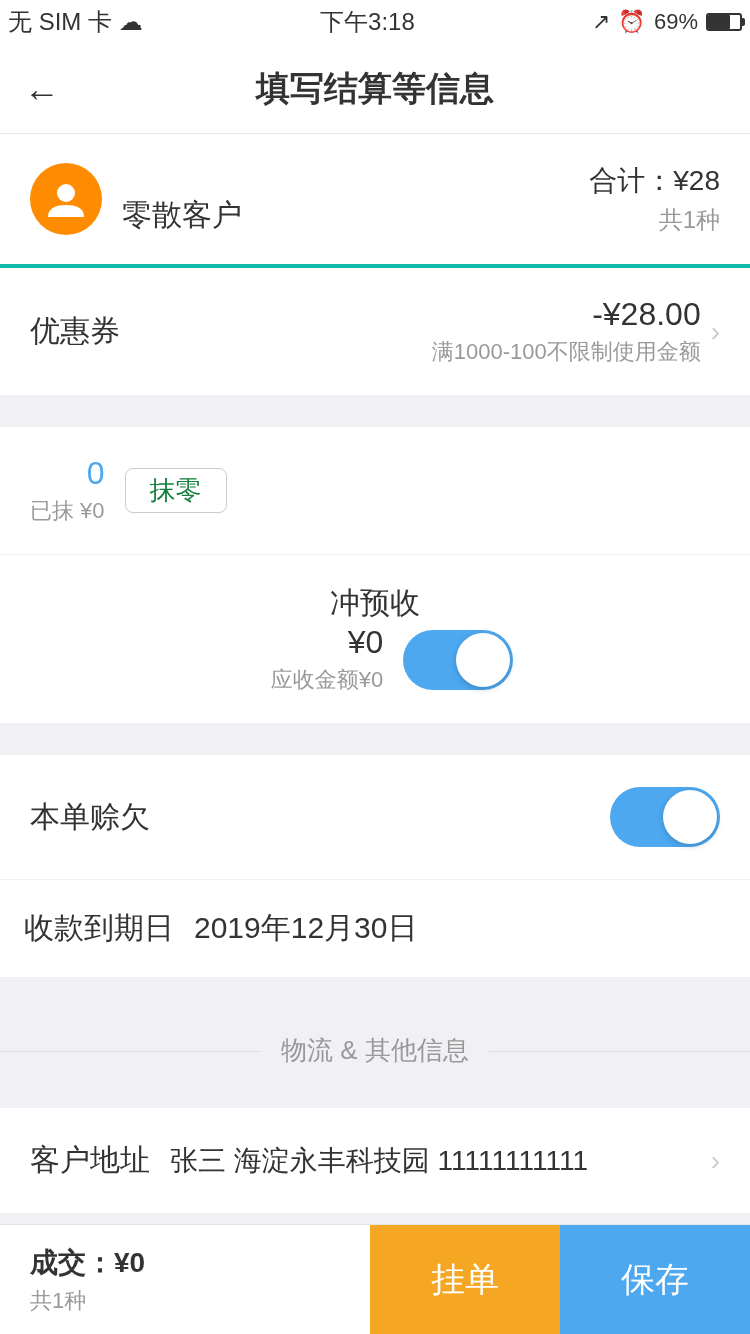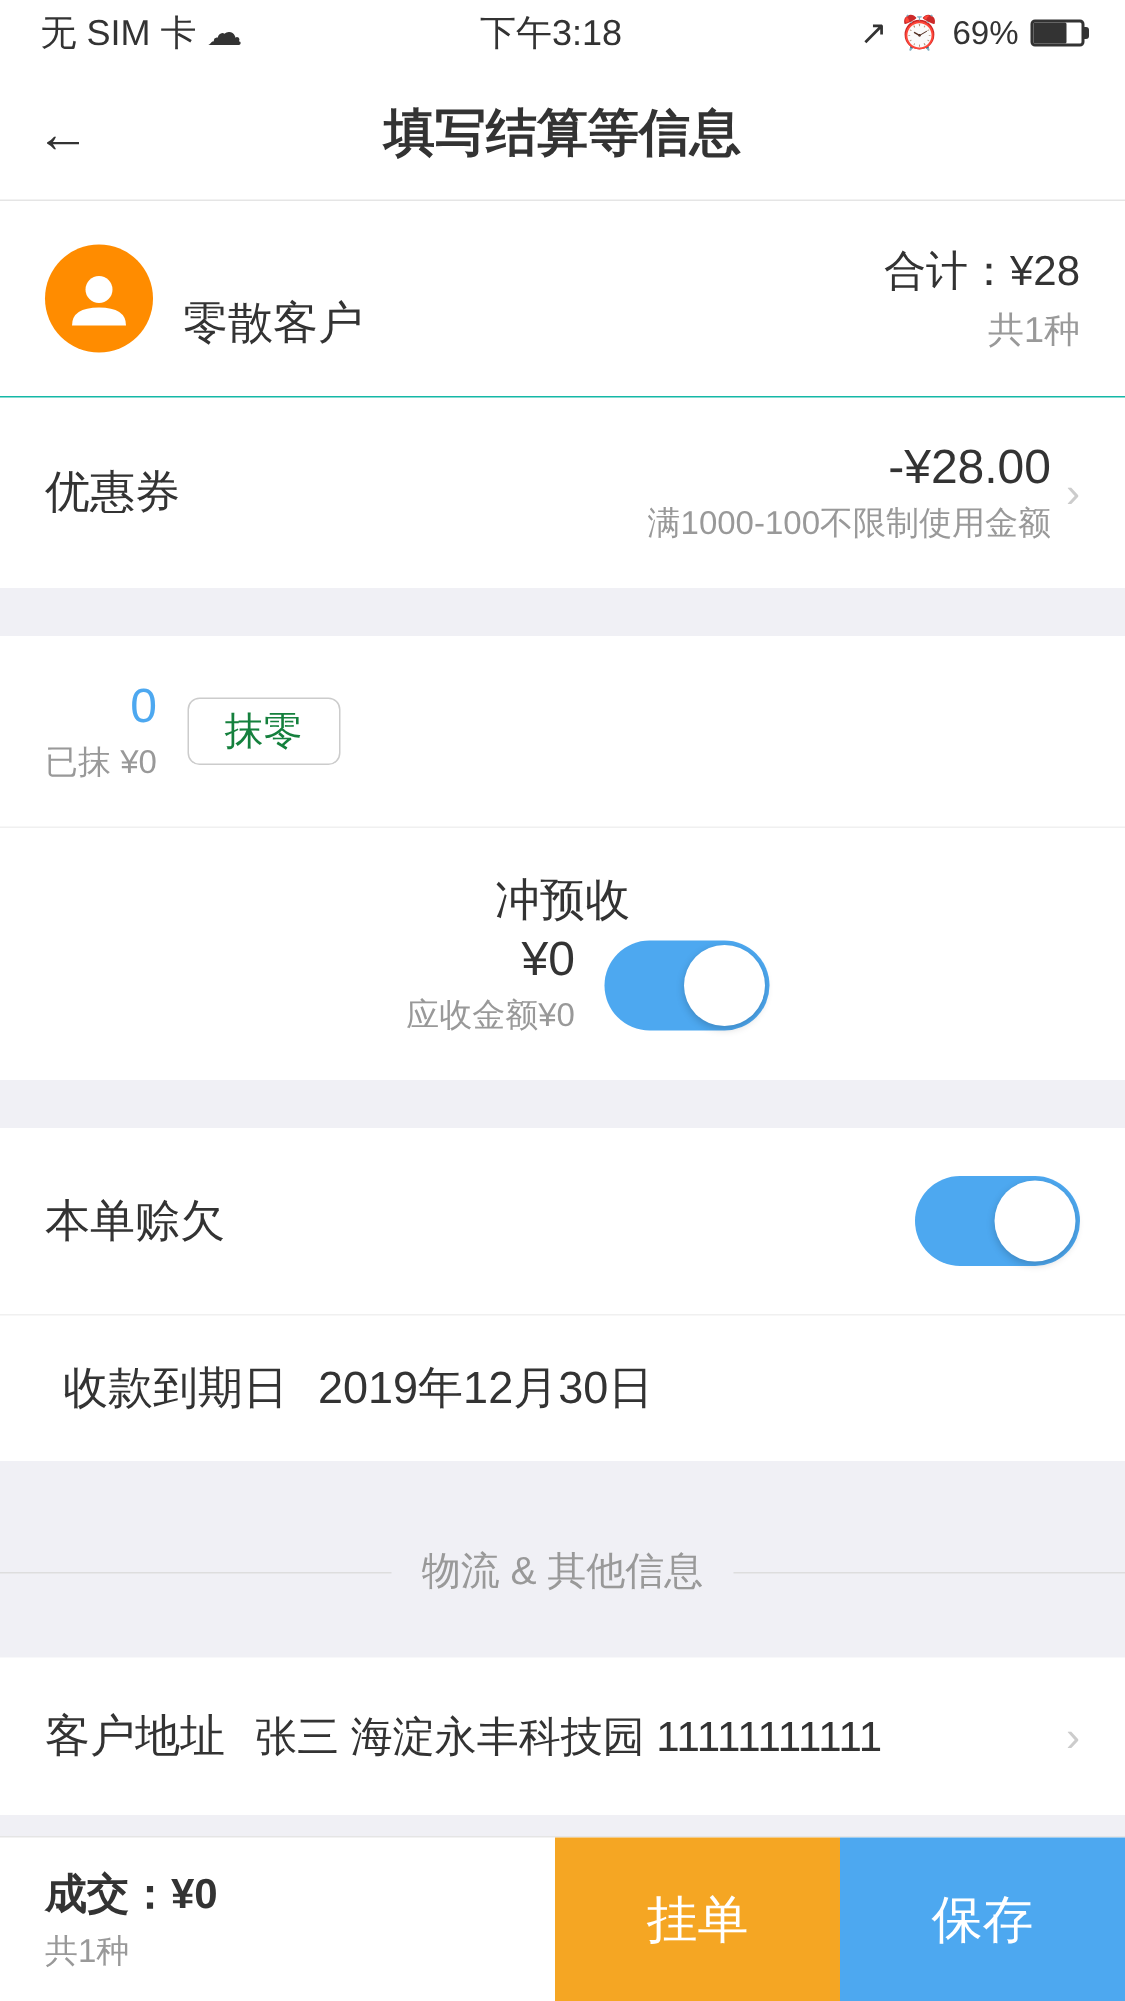--- a/index.html
+++ b/index.html
@@ -15,21 +15,21 @@
     }
 
     
     .status-bar {
       width: 750px;
       height: 44px;
       background: #fff;
       display: flex;
       align-items: center;
       justify-content: space-between;
-      padding: 0 27px;
+      padding: 0 8px;
       font-size: 24px;
       font-weight: 500;
     }
     .status-left { display: flex; align-items: center; gap: 8px; }
     .status-right { display: flex; align-items: center; gap: 8px; font-size: 22px; }
 
     
     .nav-bar {
       width: 750px;
       height: 90px;
@@ -103,21 +103,21 @@
       color: #999;
       margin-top: 4px;
     }
 
     
     .coupon-row {
       display: flex;
       align-items: center;
       justify-content: space-between;
       padding: 28px 30px;
-      border-top: 1px solid #14b8a6;
+      border-top: 4px solid #14b8a6;
     }
     .coupon-label {
       font-size: 30px;
       color: #333;
     }
     .coupon-right {
       display: flex;
       align-items: center;
       gap: 10px;
     }
@@ -252,21 +252,21 @@
     }
     .debt-label {
       font-size: 30px;
       color: #333;
     }
 
     
     .due-date-row {
       display: flex;
       align-items: center;
-      padding: 28px 42px;
+      padding: 28px 24px;
       background: #fff;
       border-top: 1px solid #f0f0f0;
     }
     .due-date-label {
       font-size: 30px;
       color: #333;
       margin-right: 20px;
     }
     .due-date-value {
       font-size: 30px;

